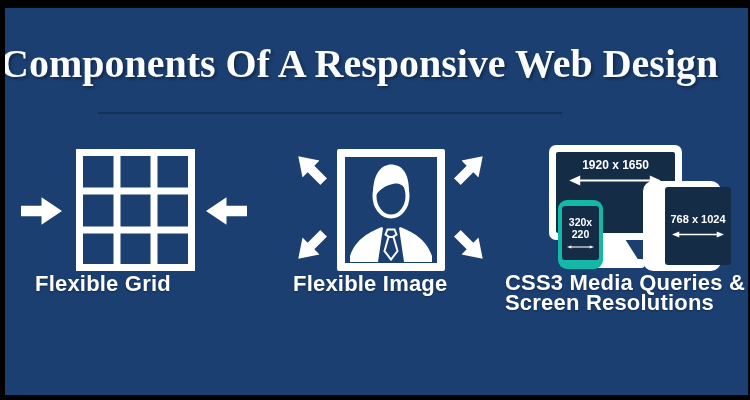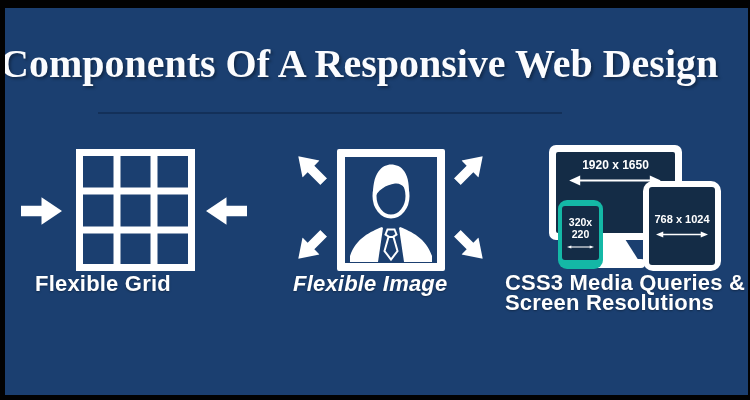--- a/index.html
+++ b/index.html
@@ -57,21 +57,21 @@
   #phone { left:534px; top:200px; width:45px; height:69px;
     background:#14b8a6; border-radius:9px; z-index:3;margin-left:24px; }
   #phone-screen { position:absolute; left:4px; top:6px; width:37px; height:54px;
     background:#142c46; border-radius:3px;
     display:flex; flex-direction:column; align-items:center; justify-content:center; }
   .phone-res-line { color:#fff; font-weight:bold; font-size:10.5px; line-height:12px; }
   #phone-arrow { margin-top:3px; }
 
   #tablet { left:643px; top:181px; width:78px; height:90px;
     background:#fff; border-radius:10px; z-index:3; }
-  #tablet-screen { position:absolute; left:6px; top:6px; width:66px; height:78px;
+  #tablet-screen { position:absolute; left:22px; top:6px; width:66px; height:78px;
     background:#142c46; border-radius:3px;
     display:flex; flex-direction:column; align-items:center; justify-content:center; }
   #tablet-res { color:#fff; font-weight:bold; font-size:11px; line-height:13px; }
   #tablet-arrow { margin-top:4px; }
 
   .block-arrow { position:absolute; }
   svg { display:block; }
 </style>
 </head>
 <body>
@@ -126,21 +126,21 @@
   <svg class="block-arrow" style="left:452px; top:157px; transform:rotate(-45deg);" width="36" height="24" viewBox="0 0 42 28">
     <polygon points="0,8.5 21,8.5 21,0 42,14 21,28 21,19.5 0,19.5" fill="#fff"></polygon>
   </svg>
   <svg class="block-arrow" style="left:293px; top:234px; transform:rotate(135deg);" width="36" height="24" viewBox="0 0 42 28">
     <polygon points="0,8.5 21,8.5 21,0 42,14 21,28 21,19.5 0,19.5" fill="#fff"></polygon>
   </svg>
   <svg class="block-arrow" style="left:452px; top:234px; transform:rotate(45deg);" width="36" height="24" viewBox="0 0 42 28">
     <polygon points="0,8.5 21,8.5 21,0 42,14 21,28 21,19.5 0,19.5" fill="#fff"></polygon>
   </svg>
 
-  <div class="label" style="left:293px; top:274px; width:200px;font-style:italic;">Flexible Image</div>
+  <div class="label" style="left:293px; top:274px; width:200px;">Flexible Image</div>
 
   <div class="abs" id="monitor">
     <div id="monitor-screen">
       <div id="monitor-res">1920 x 1650</div>
       <svg id="monitor-arrow" width="92" height="11" viewBox="0 0 100 12">
         <path d="M10,6 H90" stroke="#fff" stroke-width="2.4"></path>
         <polygon points="0,6 12,0.5 12,11.5" fill="#fff"></polygon>
         <polygon points="100,6 88,0.5 88,11.5" fill="#fff"></polygon>
       </svg>
     </div>

